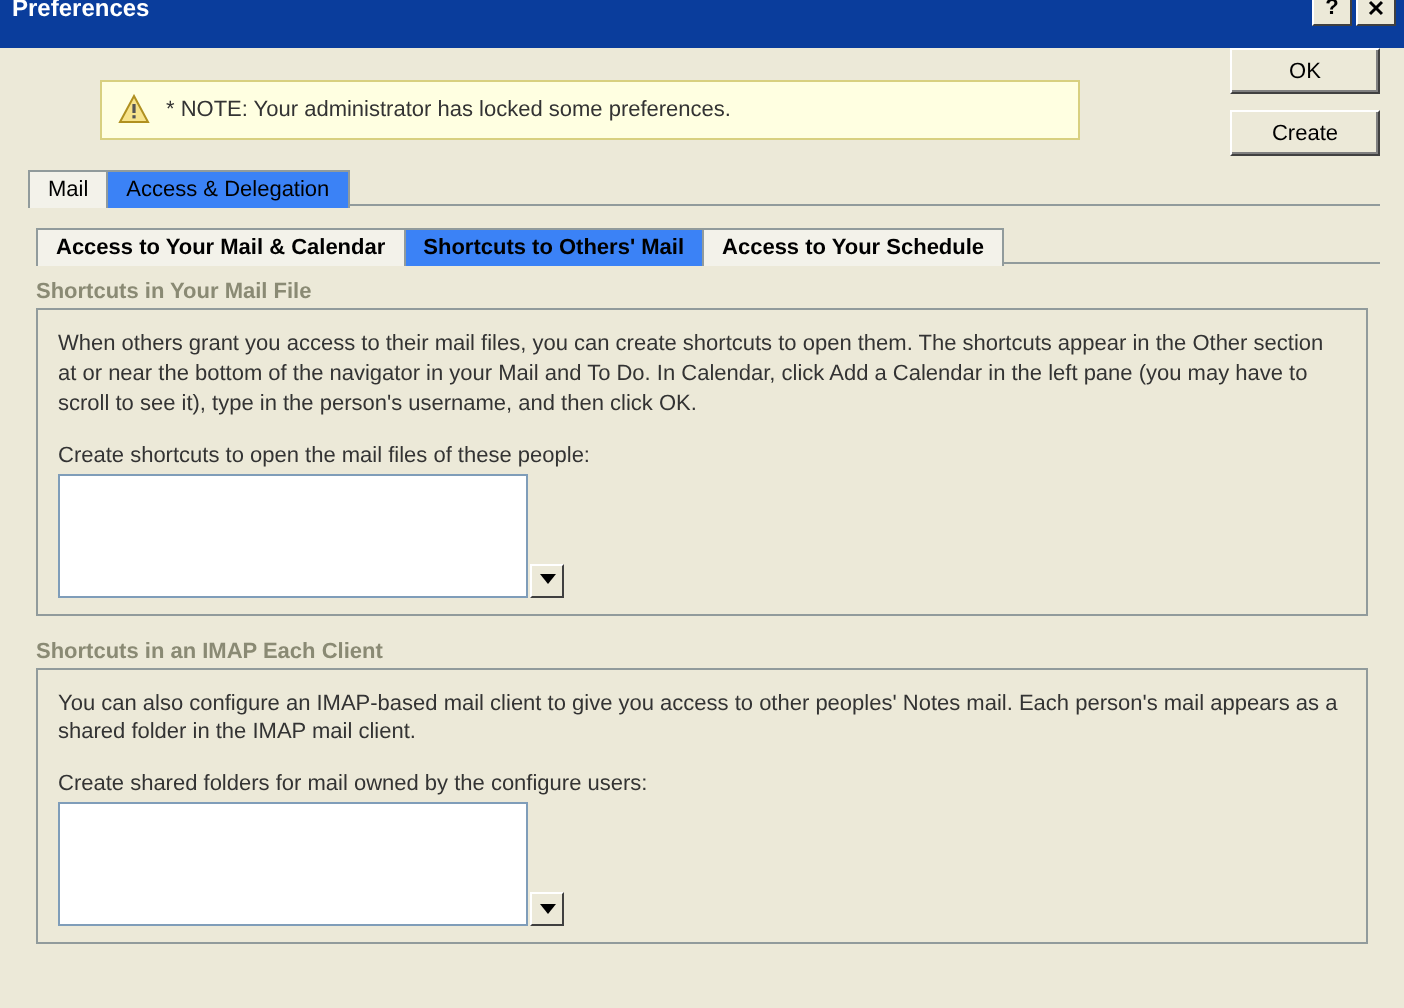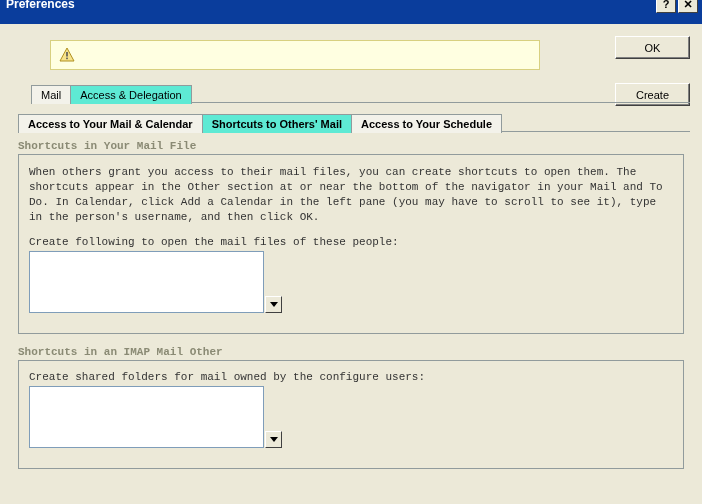--- a/index.html
+++ b/index.html
@@ -54,82 +54,81 @@
   width: 490px;
 }
 .warn-icon {
   width: 16px;
   height: 16px;
 }
 .note-text { color: #333; }
 .btn-col {
   position: absolute;
   right: 12px;
-  top: 12px;
+  top: 0;
   display: flex;
   flex-direction: column;
-  gap: 24px;
+  gap: 8px;
 }
 .btn {
   width: 75px;
   height: 23px;
   background: #ece9d8;
   border: 1px solid #404040;
   border-top-color: #fff;
   border-left-color: #fff;
   box-shadow: inset -1px -1px 0 #808080, inset 1px 1px 0 #ece9d8;
   cursor: pointer;
   font-family: inherit;
   font-size: 11px;
 }
 .tabs {
   display: flex;
   align-items: flex-end;
-  margin-left: 19px;
+  margin-left: 2px;
 }
 .tab {
   border: 1px solid #919b9c;
   border-bottom: none;
   background: #f3f2ea;
   padding: 3px 9px;
   font-size: 11px;
   cursor: pointer;
   position: relative;
   top: 1px;
   margin-right: -1px;
 }
 .tab.active {
-  background: #5eead4;
+  background: #3b82f6;
   z-index: 2;
 }
 .tab-divider {
   border-bottom: 1px solid #919b9c;
   flex: 1;
   position: relative;
   top: 0px;
 }
 .subtabs {
   display: flex;
   margin: 10px 0 8px 6px;
   font-weight: bold;
 }
 .fieldset-ish {
   margin: 4px 6px 12px 6px;
-  font-family: Liberation Mono, monospace;
 }
 .fieldset-title {
   color: #8a8a74;
   font-weight: bold;
   font-size: 11px;
   margin-bottom: 2px;
 }
 .fieldset-body {
   border: 1px solid #919b9c;
   background: #ece9d8;
-  padding: 10px 10px 20px 10px;
+  padding: 10px 10px 8px 10px;
 }
 .body-text {
   color: #333;
   line-height: 1.35;
   margin-bottom: 12px;
   max-width: 640px;
 }
 .field-label {
   color: #333;
   margin-bottom: 3px;
@@ -184,56 +183,58 @@
   </div>
 
   <div class="note-box">
     <span class="warn-icon">
       <svg viewBox="0 0 16 16">
           <polygon points="8,1 15,14 1,14" fill="#f7e38b" stroke="#b09020" stroke-width="1"></polygon>
           <rect x="7.2" y="5" width="1.6" height="4.5" fill="#555"></rect>
           <rect x="7.2" y="10.6" width="1.6" height="1.6" fill="#555"></rect>
         </svg>
     </span>
+    <span class="note-text">* NOTE: Your administrator has locked some preferences.</span>
   </div>
 
   <div class="tabs">
     <div class="tab">Mail</div>
     <div class="tab active">Access &amp; Delegation</div>
     <div class="tab-divider"></div>
   </div>
 
   <div class="subtabs tabs">
     <div class="tab">Access to Your Mail &amp; Calendar</div>
     <div class="tab active">Shortcuts to Others' Mail</div>
     <div class="tab">Access to Your Schedule</div>
     <div class="tab-divider"></div>
   </div>
 
   <div class="fieldset-ish">
     <div class="fieldset-title">Shortcuts in Your Mail File</div>
     <div class="fieldset-body">
       <div class="body-text">When others grant you access to their mail files, you can create shortcuts to open them. The shortcuts appear in the Other section at or near the bottom of the navigator in your Mail and To Do. In Calendar, click Add a Calendar in the left pane (you may have to scroll to see it), type in the person's username, and then click OK.</div>
-      <div class="field-label">Create following to open the mail files of these people:</div>
+      <div class="field-label">Create shortcuts to open the mail files of these people:</div>
       <div class="input-wrap">
         <textarea class="list-input" style=""></textarea>
         <div class="dropdown-btn">
           <span>
             <svg viewBox="0 0 8 6">
                 <polygon points="0,0 8,0 4,5" fill="#000"></polygon>
               </svg>
           </span>
         </div>
       </div>
     </div>
   </div>
 
   <div class="fieldset-ish">
-    <div class="fieldset-title">Shortcuts in an IMAP Mail Other</div>
+    <div class="fieldset-title">Shortcuts in an IMAP Each Client</div>
     <div class="fieldset-body">
+      <div class="body-text">You can also configure an IMAP-based mail client to give you access to other peoples' Notes mail. Each person's mail appears as a shared folder in the IMAP mail client.</div>
       <div class="field-label">Create shared folders for mail owned by the configure users:</div>
       <div class="input-wrap">
         <textarea class="list-input" style=""></textarea>
         <div class="dropdown-btn">
           <span>
             <svg viewBox="0 0 8 6">
                 <polygon points="0,0 8,0 4,5" fill="#000"></polygon>
               </svg>
           </span>
         </div>

